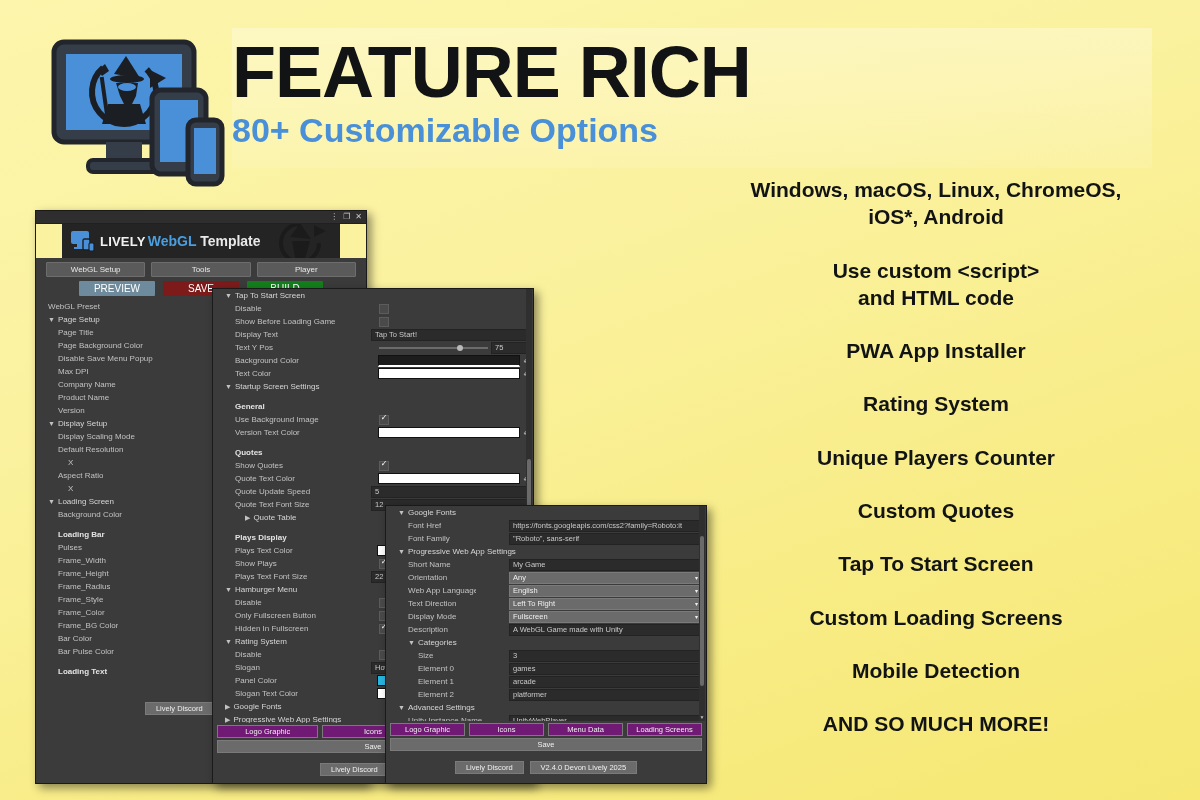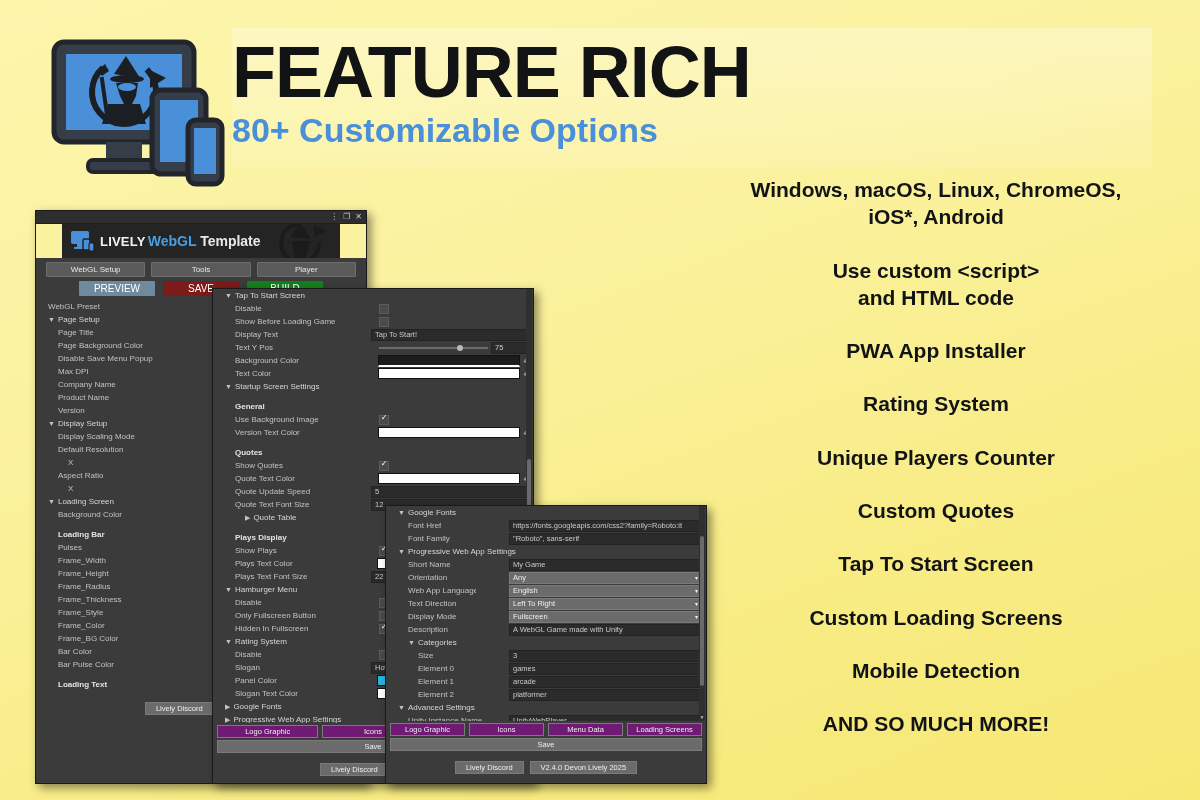--- a/index.html
+++ b/index.html
@@ -330,26 +330,20 @@
           <span class="field" style="width: 100px;">24</span>
         </span>
       </div>
       <div class="row">
         <span class="lbl" style="padding-left: 16px;">Frame_Radius</span>
         <span class="val">
           <span class="field" style="width: 100px;">5</span>
         </span>
       </div>
       <div class="row">
-        <span class="lbl" style="padding-left: 16px;">Frame_Thickness</span>
-        <span class="val">
-          <span class="field" style="width: 100px;">1</span>
-        </span>
-      </div>
-      <div class="row">
         <span class="lbl" style="padding-left: 16px;">Frame_Style</span>
         <span class="val">
           <span class="popup" style="width: 100px;">
             <span>Solid</span>
             <span class="caret">▾</span>
           </span>
         </span>
       </div>
       <div class="row">
         <span class="lbl" style="padding-left: 16px;">Frame_Color</span>
@@ -506,31 +500,31 @@
         </span>
       </div>
       <div class="row">
         <span class="sect" style="padding-left: 26px;"><span class="fold">▶</span><span>Quote Table</span></span>
       </div>
       <div class="row" style="height: 7px;"></div>
       <div class="row">
         <span class="hdr" style="padding-left: 16px;">Plays Display</span>
       </div>
       <div class="row">
+        <span class="lbl" style="padding-left: 16px;">Plays Text Color</span>
+        <span class="val">
+          <span style="display: flex; align-items: center;">
+            <span class="swatch sw-white" style="width: 150px;"></span>
+          </span>
+        </span>
+      </div>
+      <div class="row">
         <span class="lbl" style="padding-left: 16px;">Show Plays</span>
         <span class="val">
           <span class="chk on" style="margin-right: 140px;"></span>
-        </span>
-      </div>
-      <div class="row">
-        <span class="lbl" style="padding-left: 16px;">Plays Text Color</span>
-        <span class="val">
-          <span style="display: flex; align-items: center;">
-            <span class="swatch sw-white" style="width: 150px;"></span>
-          </span>
         </span>
       </div>
       <div class="row">
         <span class="lbl" style="padding-left: 16px;">Plays Text Font Size</span>
         <span class="val">
           <span class="field" style="width: 150px;">22</span>
         </span>
       </div>
       <div class="row">
         <span class="sect" style="padding-left: 6px;"><span class="fold">▼</span><span>Hamburger Menu</span></span>

